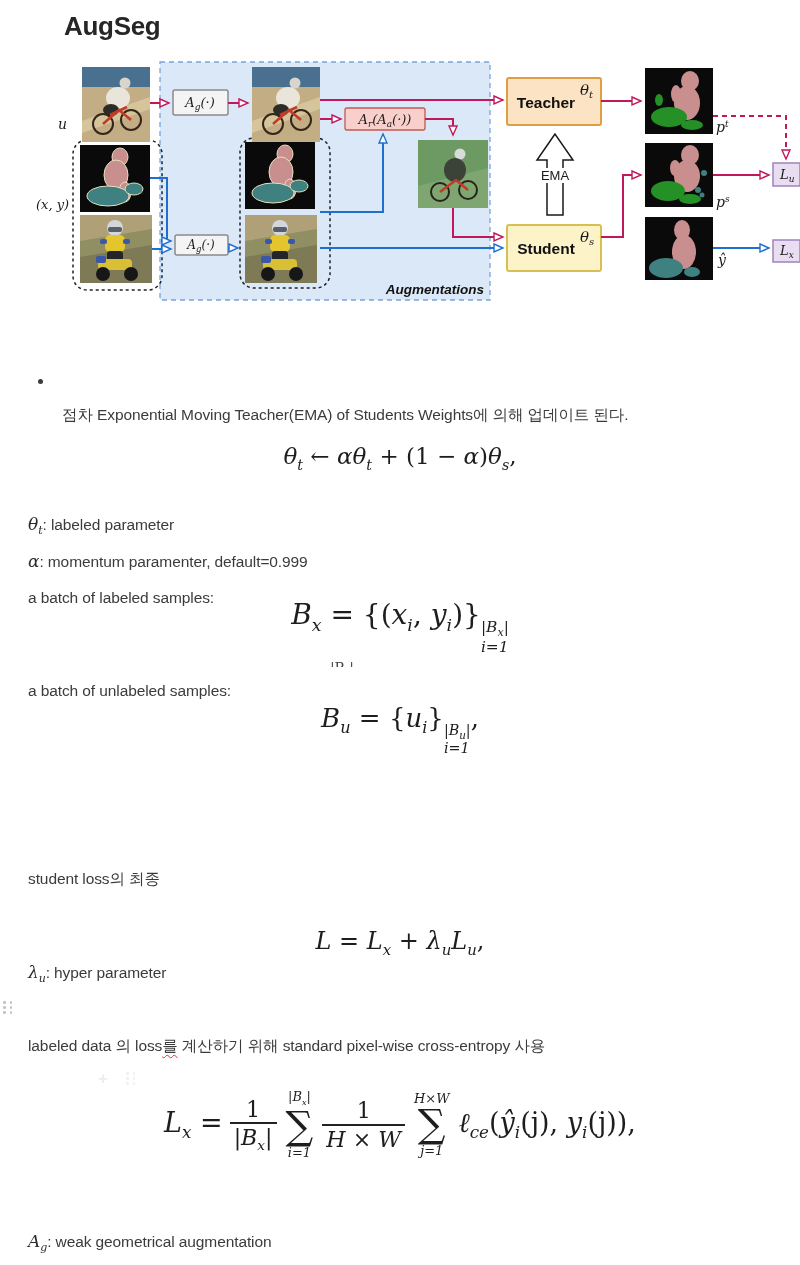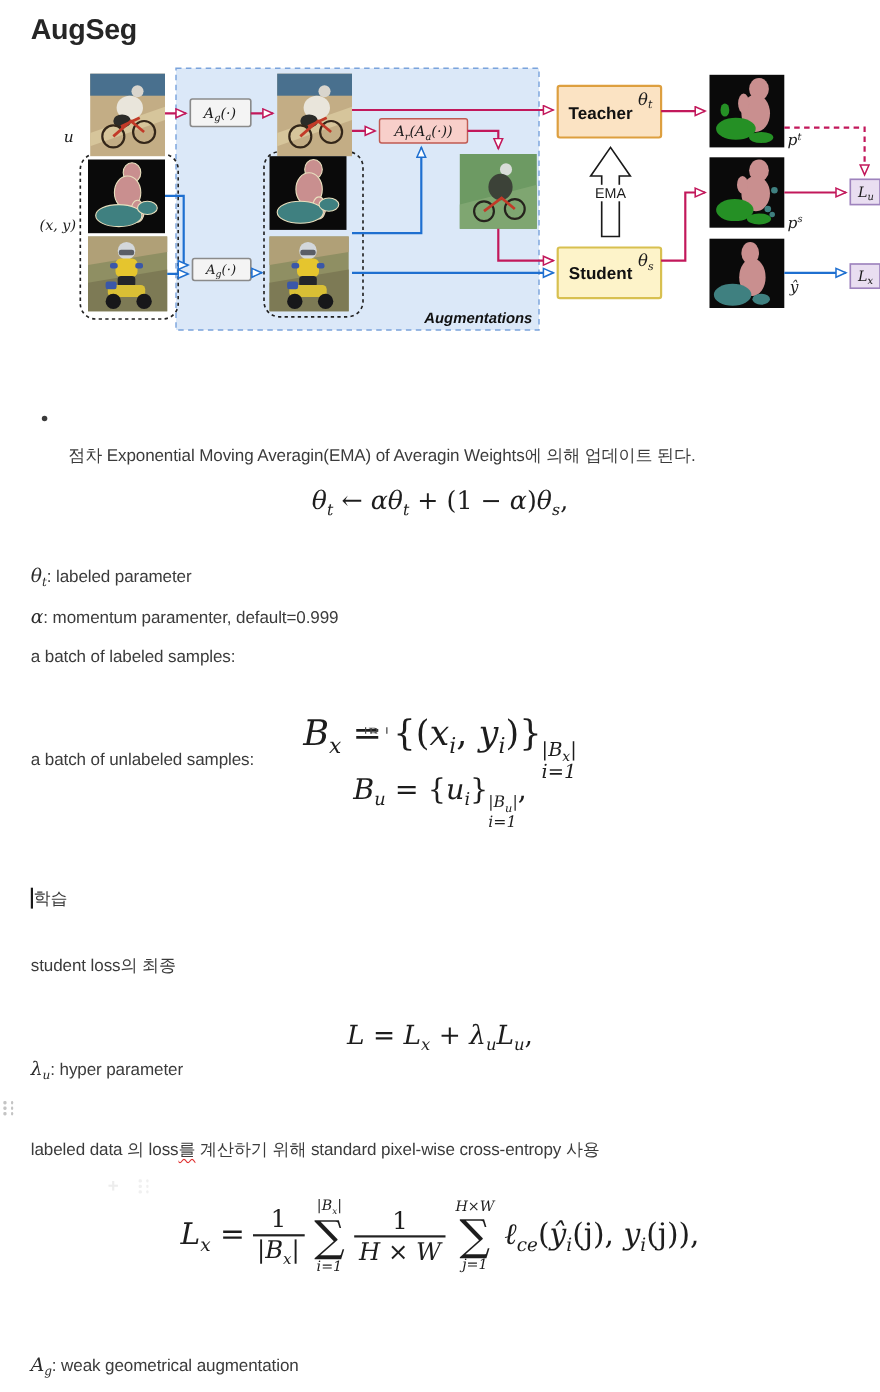--- a/index.html
+++ b/index.html
@@ -29,21 +29,21 @@
   .eq-crop span{display:inline-block;}
   .squig{text-decoration:underline;text-decoration-style:wavy;text-decoration-color:#e03131;
       text-decoration-thickness:1px;text-underline-offset:3px;}
   .caret{display:inline-block;width:1.5px;height:19px;background:#1a1a1a;vertical-align:-4px;margin-right:1px;}
   .bdot{display:inline-block;width:5px;height:5px;border-radius:50%;background:#3b3b3b;
       vertical-align:6px;margin-right:17px;}
   .drag{display:grid;grid-template-columns:repeat(2,1fr);grid-gap:2.5px;width:11px;}
   .drag i{width:2.5px;height:2.5px;border-radius:50%;background:#c4c4c4;}
   .drag.ghosty i{background:#f0f0f0;}
   .ghost-plus{color:#ededed;font-size:17px;font-weight:bold;}
-  .title{font-size:26px;font-weight:600;color:#262626;letter-spacing:-0.3px;}
+  .title{font-size:26px;font-weight:600;color:#262626;letter-spacing:-0.3px;margin-left:36px;}
   
   .st{font-family:"Liberation Sans",sans-serif;}
   .mt{font-family:"DejaVu Serif",serif;font-style:italic;fill:#1a1a1a;}
 </style>
 </head>
 <body>
 
 <div class="abs title" style="left:28px;top:11px">AugSeg</div>
 
 <div class="abs" style="left:28px;top:58px">
@@ -212,54 +212,53 @@
   <text class="mt" x="8" y="151" font-size="13">(x, y)</text>
   <text class="mt" x="688" y="74" font-size="14"><tspan>p</tspan><tspan dy="-5" font-size="9">t</tspan></text>
   <text class="mt" x="688" y="149" font-size="14"><tspan>p</tspan><tspan dy="-5" font-size="9">s</tspan></text>
   <text class="mt" x="690" y="207" font-size="14">ŷ</text>
 </svg>
 </div>
 
 <div class="abs body-text" style="left:38px;top:373px">
   <span class="bdot"></span>
 </div>
-<div class="abs body-text" style="left:62px;top:403px">점차 Exponential Moving Averagin(EMA) of Averagin Weights에 의해 업데이트 된다.</div>
+<div class="abs body-text" style="left:62px;top:403px">점차 Exponential Moving Teacher(EMA) of Students Weights에 의해 업데이트 된다.</div>
 
 <div class="eq" style="top:443px;font-size:23px">
   <span>θ</span><sub>t</sub><span class="up"> ← </span><span>α</span><span>θ</span><sub>t</sub><span class="up"> + (1 − </span><span>α</span><span class="up">)</span><span>θ</span><sub>s</sub><span class="up">,</span>
 </div>
 
 <div class="abs body-text" style="left:28px;top:512px">
   <span class="msym">θ</span><sub class="msub">t</sub><span>: labeled parameter</span>
 </div>
 <div class="abs body-text" style="left:28px;top:549px">
   <span class="msym">α</span><span>: momentum paramenter, default=0.999</span>
 </div>
 <div class="abs body-text" style="left:28px;top:586px"> a batch of labeled samples:</div>
 
-<div class="eq" style="top:647px;font-size:32px">
+<div class="eq" style="top:598px;font-size:28px">
   <span>B</span><sub>x</sub><span class="up"> = {(</span><span>x</span><sub>i</sub><span class="up">, </span><span>y</span><sub>i</sub><span class="up">)}</span><span class="supsub">
       <span><span>|B</span><sub>x</sub><span>|</span></span>
       <span>i=1</span>
     </span>
 </div>
 <div class="eq-crop" style="top:660px"><span style="transform:translateX(-58px)">|B |</span></div>
 
 <div class="abs body-text" style="left:28px;top:679px">a batch of unlabeled samples:</div>
 
 <div class="eq" style="top:703px;font-size:26px">
   <span>B</span><sub>u</sub><span class="up"> = {</span><span>u</span><sub>i</sub><span class="up">}</span><span class="supsub">
       <span><span>|B</span><sub>u</sub><span>|</span></span>
       <span>i=1</span>
     </span><span class="up">,</span>
 </div>
 <div class="eq-crop" style="top:752px"><span style="transform:translateX(-40px)">. . .</span></div>
 
 <div class="abs body-text" style="left:28px;top:802px;width:766px">
-  <div style="margin-top:4px"><span class="caret"></span><span>학습</span></div>
 </div>
 
 <div class="abs body-text" style="left:28px;top:867px">student loss의 최종</div>
 
 <div class="eq" style="top:927px;font-size:24px">
   <span>L</span><span class="up"> = </span><span>L</span><sub>x</sub><span class="up"> + </span><span>λ</span><sub>u</sub><span>L</span><sub>u</sub><span class="up">,</span>
 </div>
 
 <div class="abs body-text" style="left:28px;top:960px">
   <span class="msym">λ</span><sub class="msub">u</sub><span>: hyper parameter</span>

